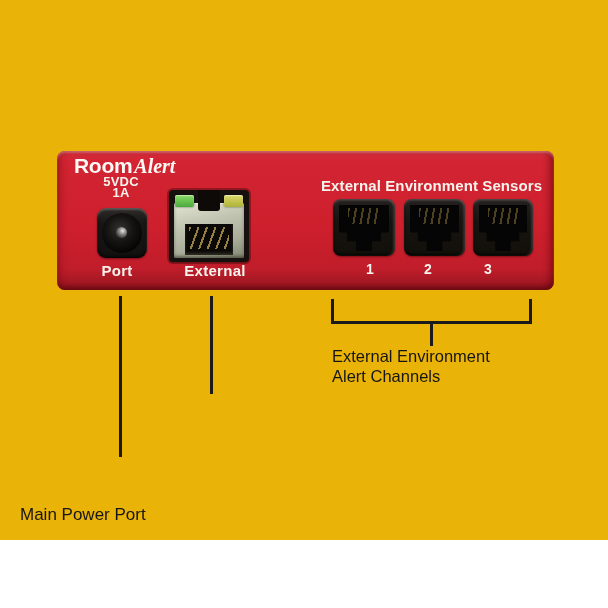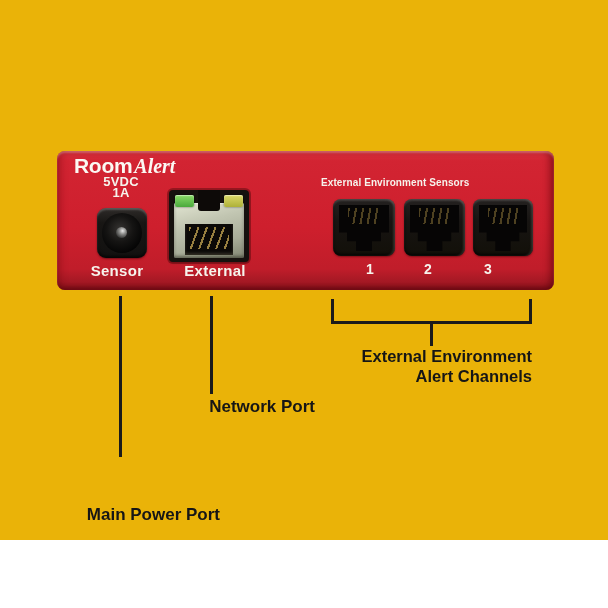--- a/index.html
+++ b/index.html
@@ -53,21 +53,21 @@
   .net-pins { position:absolute; left:4px; right:4px; top:3px; height:22px;
     background:repeating-linear-gradient(110deg, rgba(176,148,74,.85) 0 2px, transparent 2px 8px); }
   .net-tab { position:absolute; left:29px; top:0; width:22px; height:21px; background:#0d0a08;
     border-radius:0 0 3px 3px; }
   .led { position:absolute; top:5px; width:19px; height:12px; border-radius:2px; }
   .led-green { left:6px; background:linear-gradient(180deg,#8adb67,#4aa93c); box-shadow:inset 0 1px 1px rgba(255,255,255,.5),0 0 2px rgba(0,0,0,.6); }
   .led-amber { right:6px; background:linear-gradient(180deg,#dcd969,#aeb138); box-shadow:inset 0 1px 1px rgba(255,255,255,.5),0 0 2px rgba(0,0,0,.6); }
 
   
   .sensors-title { position:absolute; left:264px; top:26px; width:220px; text-align:left;
-    font-size:10px; font-weight:bold; color:#f6f3ec; letter-spacing:.1px; white-space:nowrap; }
+    font-size:15px; font-weight:bold; color:#f6f3ec; letter-spacing:.1px; white-space:nowrap; }
   .rj11 { position:absolute; top:48px; width:62px; height:57px; border-radius:8px;
     background:linear-gradient(180deg,#242120,#171412 40%,#121009);
     box-shadow:inset 0 2px 2px rgba(255,255,255,.14), inset -2px 0 2px rgba(200,190,175,.18), inset 0 -2px 3px rgba(0,0,0,.8), 0 1px 2px rgba(70,5,10,.55); }
   .rj11-1 { left:276px; } .rj11-2 { left:347px; width:61px; } .rj11-3 { left:416px; width:60px; }
   .rj11-open { position:absolute; left:6px; right:6px; top:6px; bottom:5px; background:#060505;
     clip-path:polygon(0% 0%,100% 0%,100% 60%,84% 60%,84% 79%,66% 79%,66% 100%,34% 100%,34% 79%,16% 79%,16% 60%,0% 60%); }
   .rj11-pins { position:absolute; left:9px; right:9px; top:3px; height:16px;
     background:repeating-linear-gradient(100deg, rgba(150,125,60,.5) 0 2px, transparent 2px 7px); }
   .jack-num { position:absolute; top:110px; width:24px; text-align:center;
     font-size:14px; font-weight:bold; color:#f6f3ec; }
@@ -75,21 +75,21 @@
 
   
   .callout-line { position:absolute; background:#1b1b1b; }
   .line-power    { left:119px; top:296px; width:3px; height:161px; }
   .line-network  { left:210px; top:296px; width:3px; height:98px;  }
   .bracket-left  { left:331px; top:299px; width:3px; height:25px;  }
   .bracket-right { left:529px; top:299px; width:3px; height:25px;  }
   .bracket-bar   { left:331px; top:321px; width:201px; height:3px; }
   .bracket-drop  { left:430px; top:324px; width:3px; height:22px;  }
 
-  .callout-text { position:absolute; color:#161616; font-weight:bold; text-align:right; }
+  .callout-text { position:absolute; color:#161616; font-weight:normal; text-align:left; }
   .network-port-text { left:115px; top:397px; width:200px; font-size:17px; }
   .main-power-text   { left:20px;  top:461px; width:200px; font-size:17px;margin-top:44px; }
   .channels-text     { left:332px; top:347px; width:200px; font-size:16.5px; line-height:19.5px; }
 </style>
 </head>
 <body>
 
 <div class="stage">
 
   <div class="device">
@@ -101,21 +101,21 @@
     <div class="ratings">
       <div>5VDC</div>
       <div>1A</div>
     </div>
 
     <div class="power-jack">
       <div class="power-recess">
         <div class="power-pin"></div>
       </div>
     </div>
-    <div class="port-label power-label">Sensor</div>
+    <div class="port-label power-label">Port</div>
 
     <div class="net-port">
       <div class="net-frame">
         <div class="net-cavity">
           <div class="net-pins"></div>
         </div>
       </div>
       <div class="net-tab"></div>
       <div class="led led-green"></div>
       <div class="led led-amber"></div>
@@ -145,20 +145,19 @@
     <div class="jack-num num-3">3</div>
   </div>
 
   <div class="callout-line line-power"></div>
   <div class="callout-line line-network"></div>
   <div class="callout-line bracket-left"></div>
   <div class="callout-line bracket-right"></div>
   <div class="callout-line bracket-bar"></div>
   <div class="callout-line bracket-drop"></div>
 
-  <div class="callout-text network-port-text">Network Port</div>
   <div class="callout-text main-power-text">Main Power Port</div>
   <div class="callout-text channels-text">
     <div>External Environment</div>
     <div>Alert Channels</div>
   </div>
 
 </div>
 
 </body></html>

